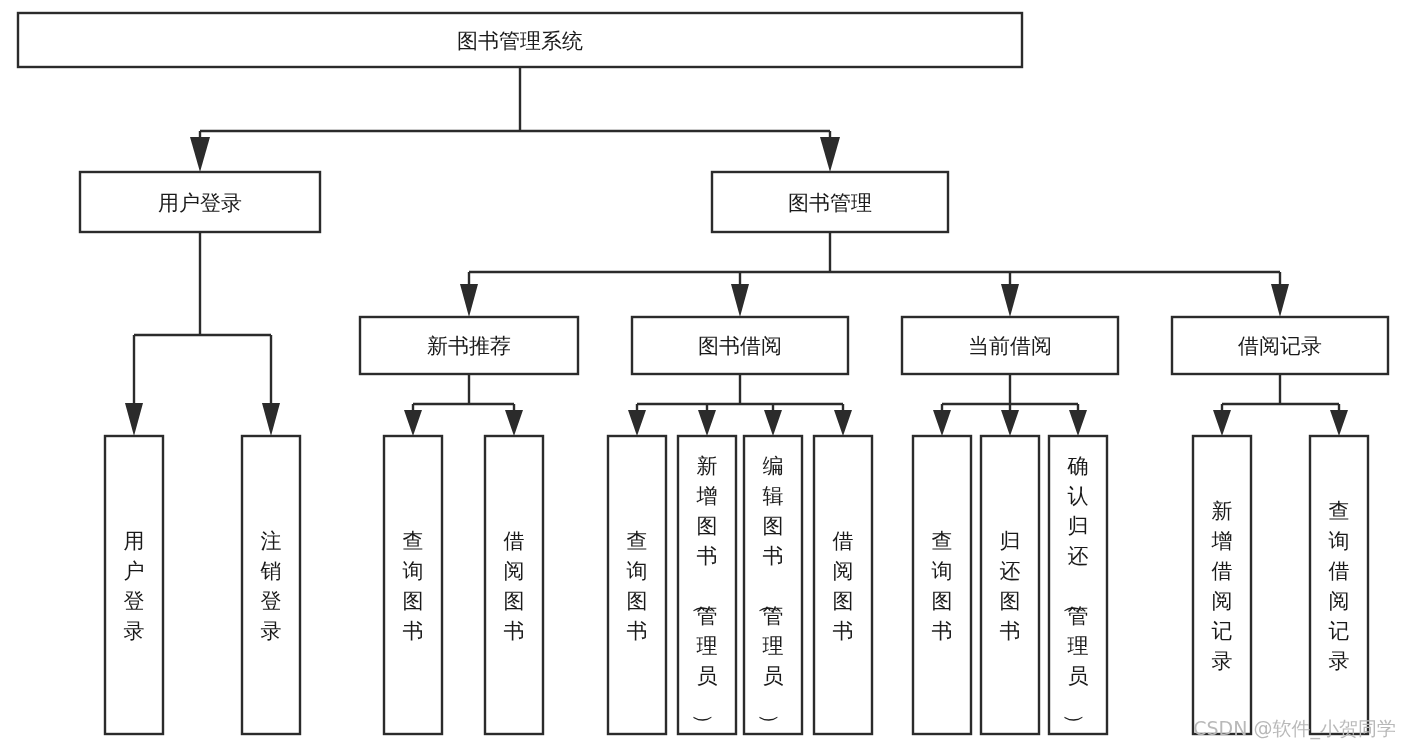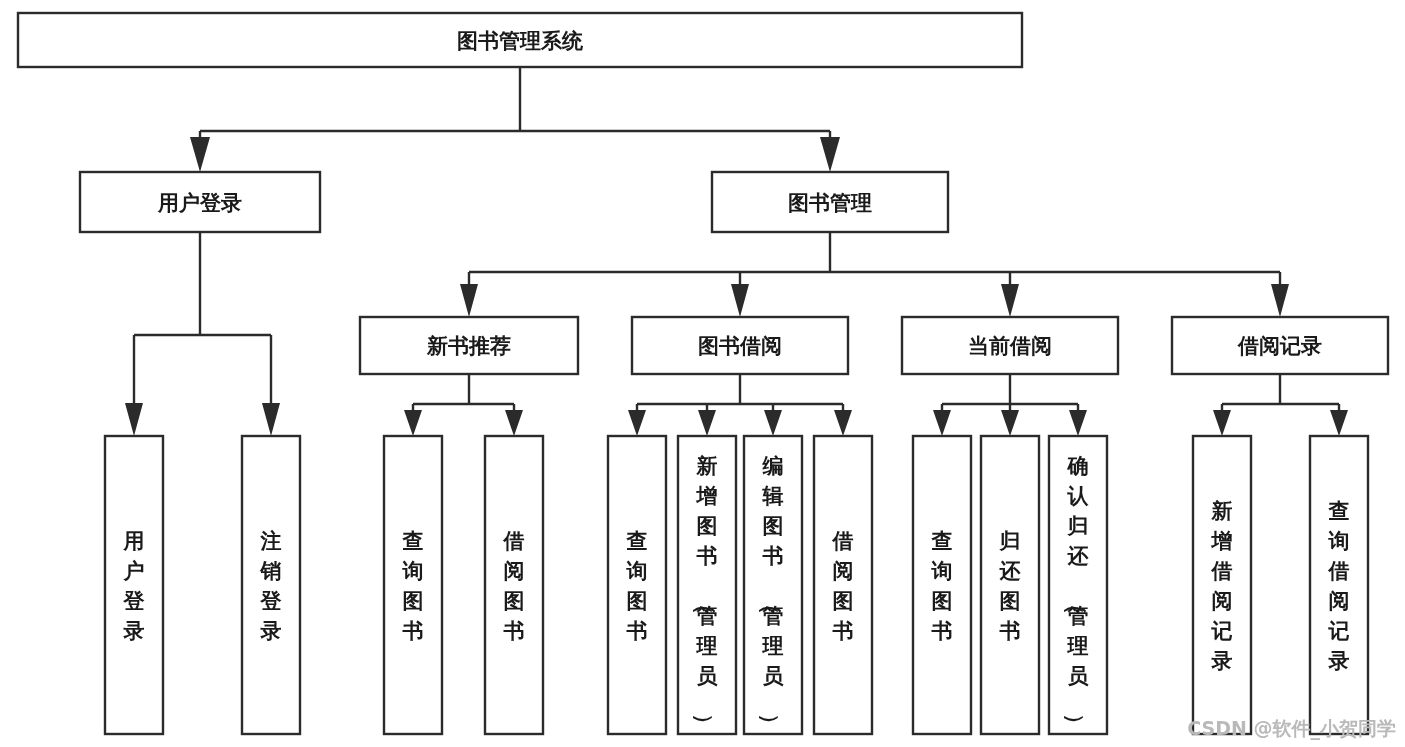--- a/index.html
+++ b/index.html
@@ -10,21 +10,20 @@
   }
   body {
     font-family: "DejaVu Sans", "Liberation Sans", sans-serif;
   }
   #diagram-root {
     position: relative;
     width: 1405px;
     height: 747px;
     background: #ffffff;
     overflow: hidden;
-    font-weight: bold;
   }
   svg#flow-svg {
     position: absolute;
     left: 0;
     top: 0;
     width: 1405px;
     height: 747px;
     display: block;
   }
   .node-rect {

